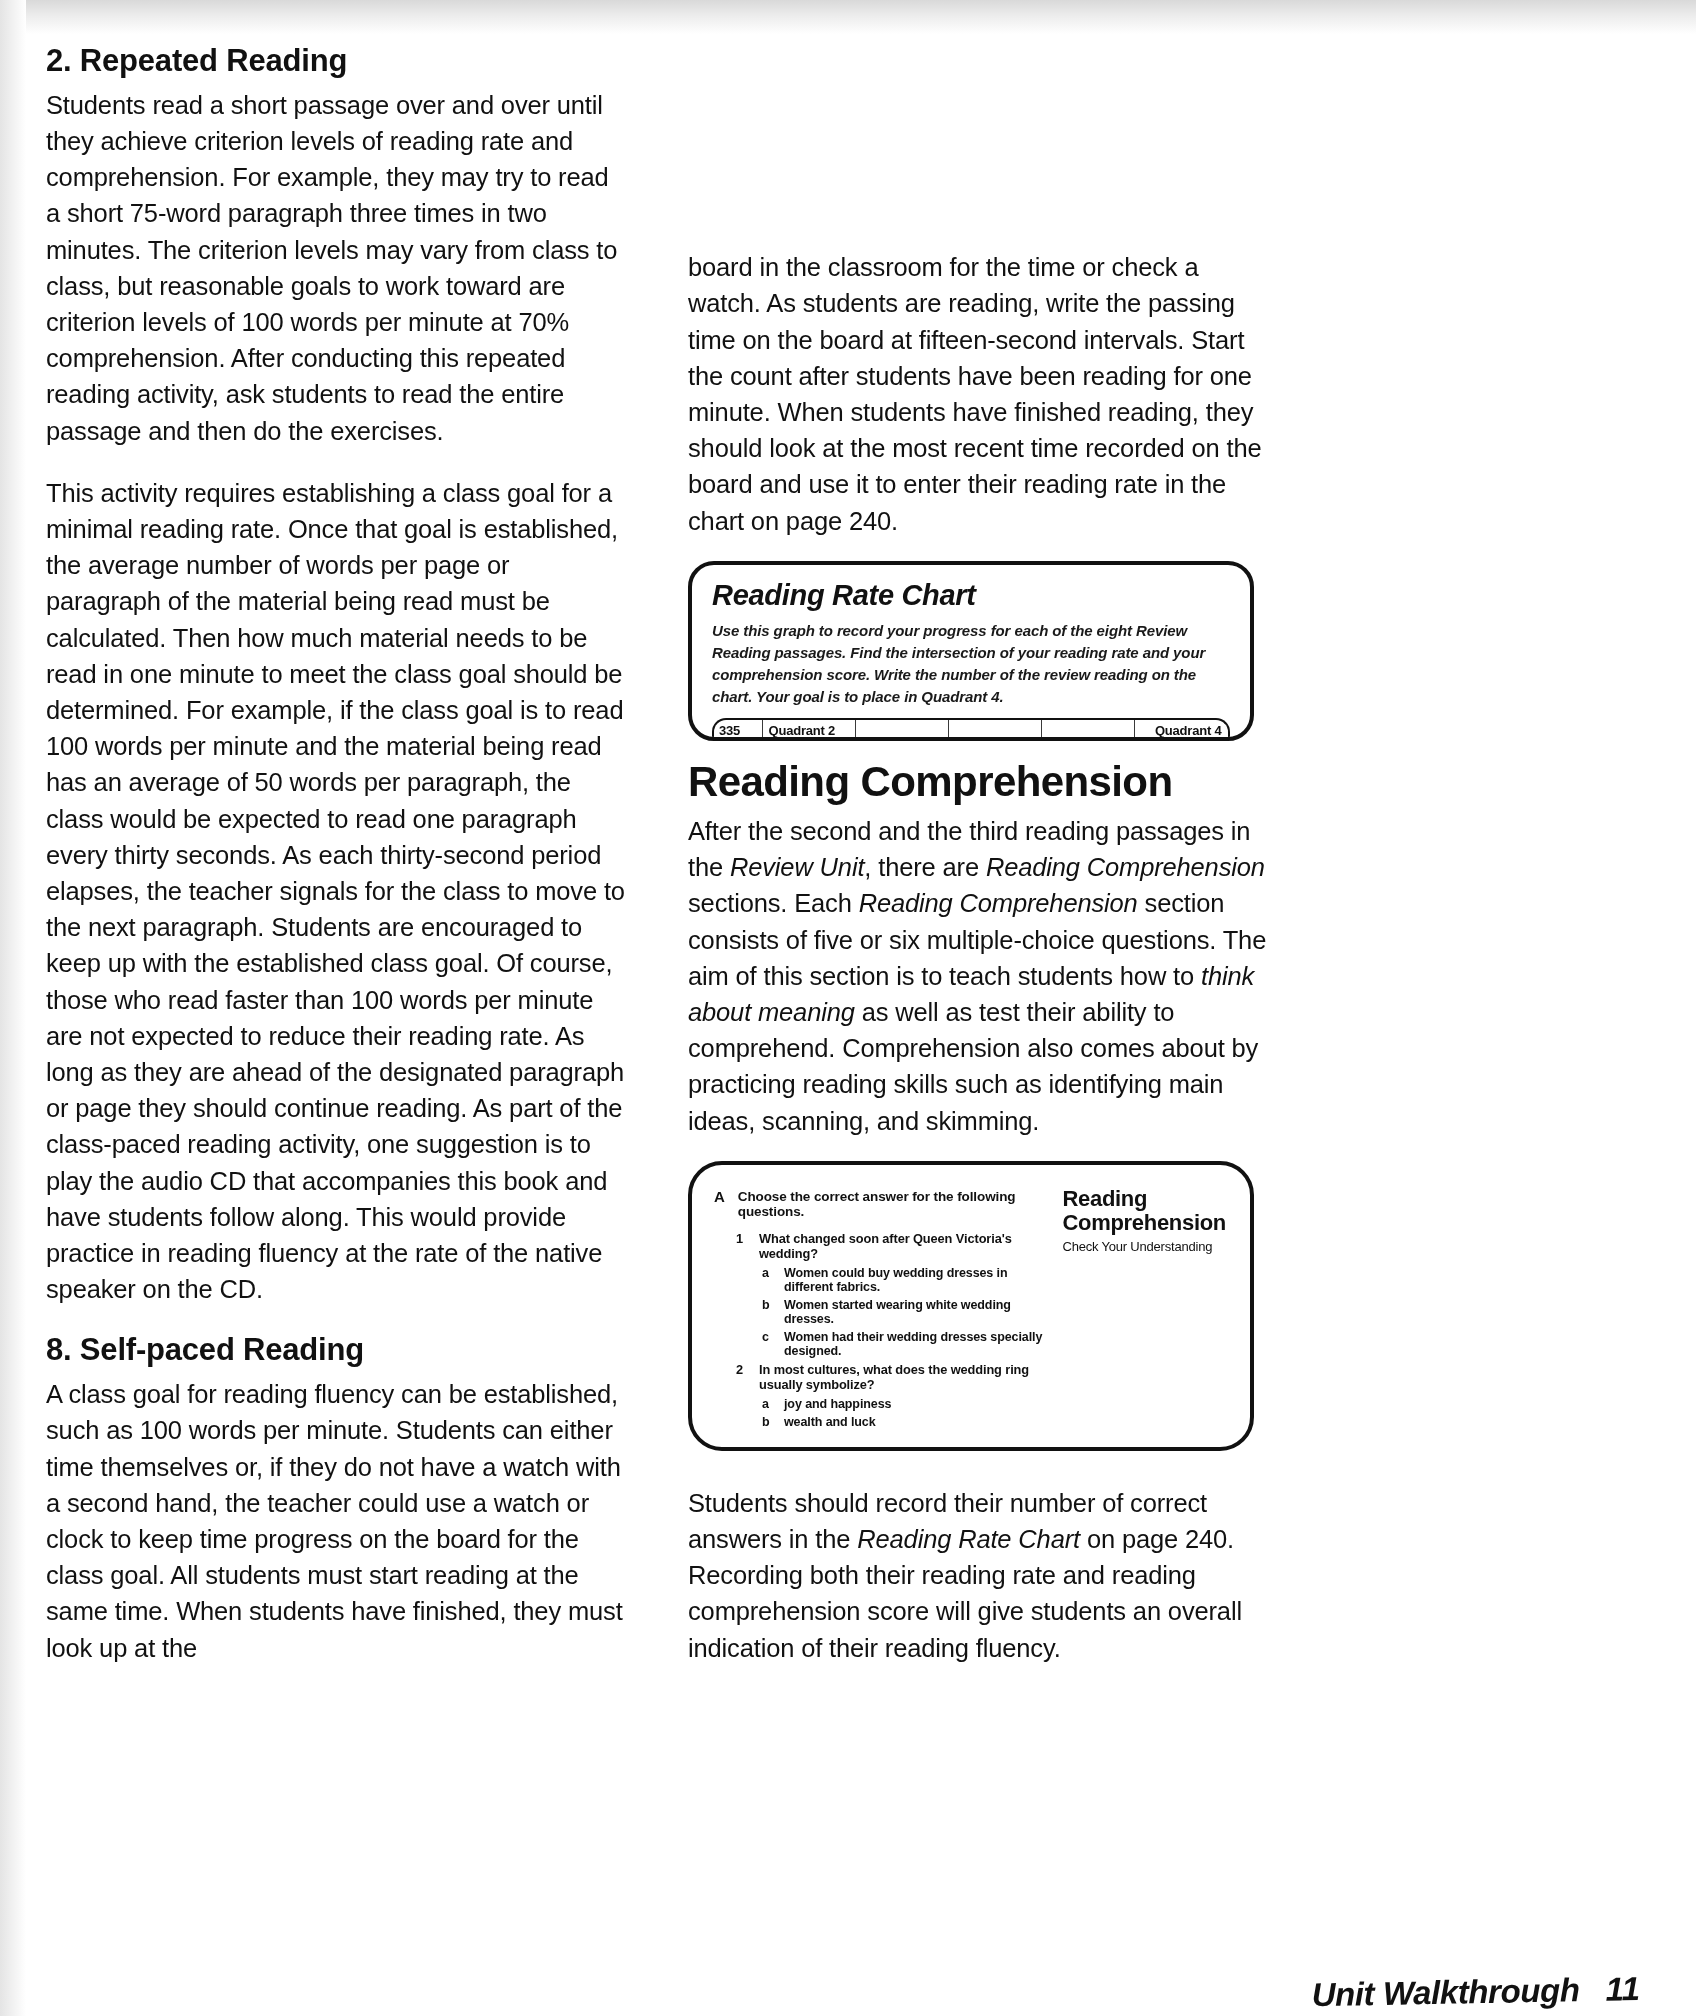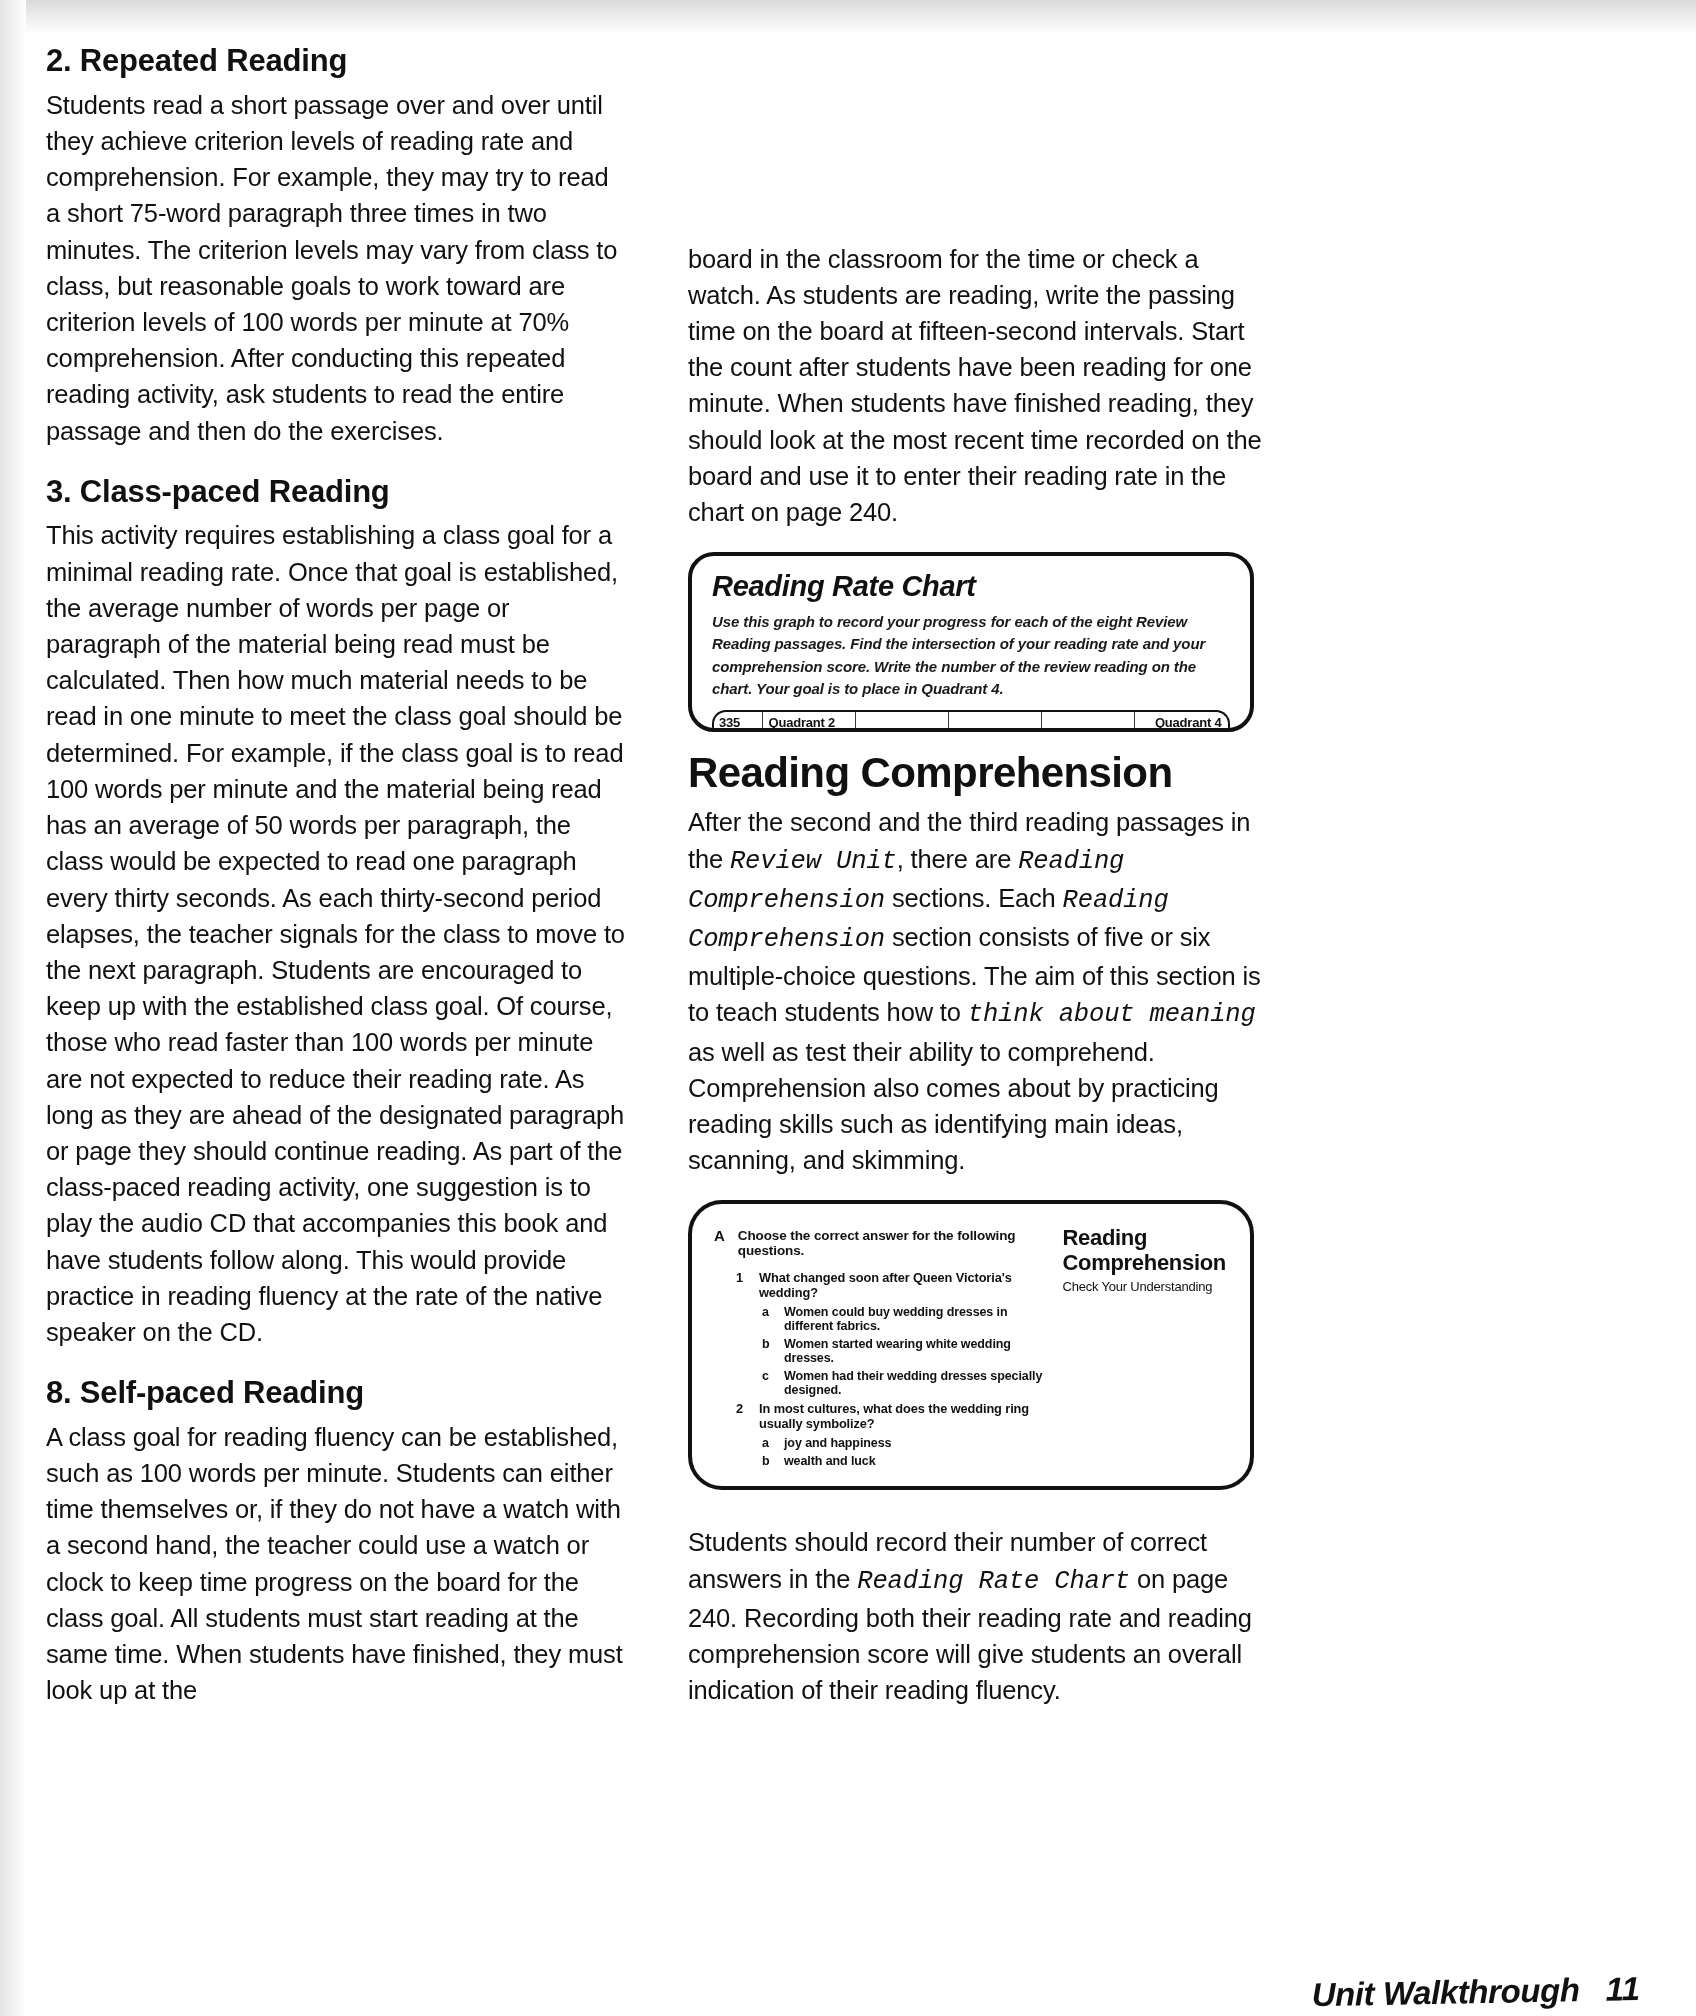--- a/index.html
+++ b/index.html
@@ -68,21 +68,21 @@
     margin: 18px 0 8px 0;
     line-height: 1.1;
   }
   p.body {
     font-size: 25.5px;
     line-height: 1.42;
     margin: 0 0 26px 0;
     letter-spacing: -0.15px;
   }
   p.body.tight { margin-bottom: 22px; }
-  p.body em { font-style: italic; font-family: Liberation Mono, monospace; }
+  p.body em { font-style: italic; }
 
   
   .figure-rrc {
     position: relative;
     margin: 16px 0 10px 0;
     border: 4px solid #111;
     border-radius: 26px;
     background: #fff;
     padding: 14px 20px 8px 20px;
     width: 566px;
@@ -226,21 +226,20 @@
 <div class="page-scan-left"></div>
 
 <div class="page">
   <div class="columns">
 
     <div class="col col-left">
 
       <h2 class="section-head">2. Repeated Reading</h2>
       <p class="body">Students read a short passage over and over until they achieve criterion levels of reading rate and comprehension. For example, they may try to read a short 75-word paragraph three times in two minutes. The criterion levels may vary from class to class, but reasonable goals to work toward are criterion levels of 100 words per minute at 70% comprehension. After conducting this repeated reading activity, ask students to read the entire passage and then do the exercises.</p>
 
-      <h2 class="section-head">3. Class-paced Reading</h2>
       <p class="body">This activity requires establishing a class goal for a minimal reading rate. Once that goal is established, the average number of words per page or paragraph of the material being read must be calculated. Then how much material needs to be read in one minute to meet the class goal should be determined. For example, if the class goal is to read 100 words per minute and the material being read has an average of 50 words per paragraph, the class would be expected to read one paragraph every thirty seconds. As each thirty-second period elapses, the teacher signals for the class to move to the next paragraph. Students are encouraged to keep up with the established class goal. Of course, those who read faster than 100 words per minute are not expected to reduce their reading rate. As long as they are ahead of the designated paragraph or page they should continue reading. As part of the class-paced reading activity, one suggestion is to play the audio CD that accompanies this book and have students follow along. This would provide practice in reading fluency at the rate of the native speaker on the CD.</p>
 
       <h2 class="section-head">8. Self-paced Reading</h2>
       <p class="body">A class goal for reading fluency can be established, such as 100 words per minute. Students can either time themselves or, if they do not have a watch with a second hand, the teacher could use a watch or clock to keep time progress on the board for the class goal. All students must start reading at the same time. When students have finished, they must look up at the</p>
 
     </div>
 
     <div class="col col-right">
 
       <p class="body tight">board in the classroom for the time or check a watch. As students are reading, write the passing time on the board at fifteen-second intervals. Start the count after students have been reading for one minute. When students have finished reading, they should look at the most recent time recorded on the board and use it to enter their reading rate in the chart on page 240.</p>

